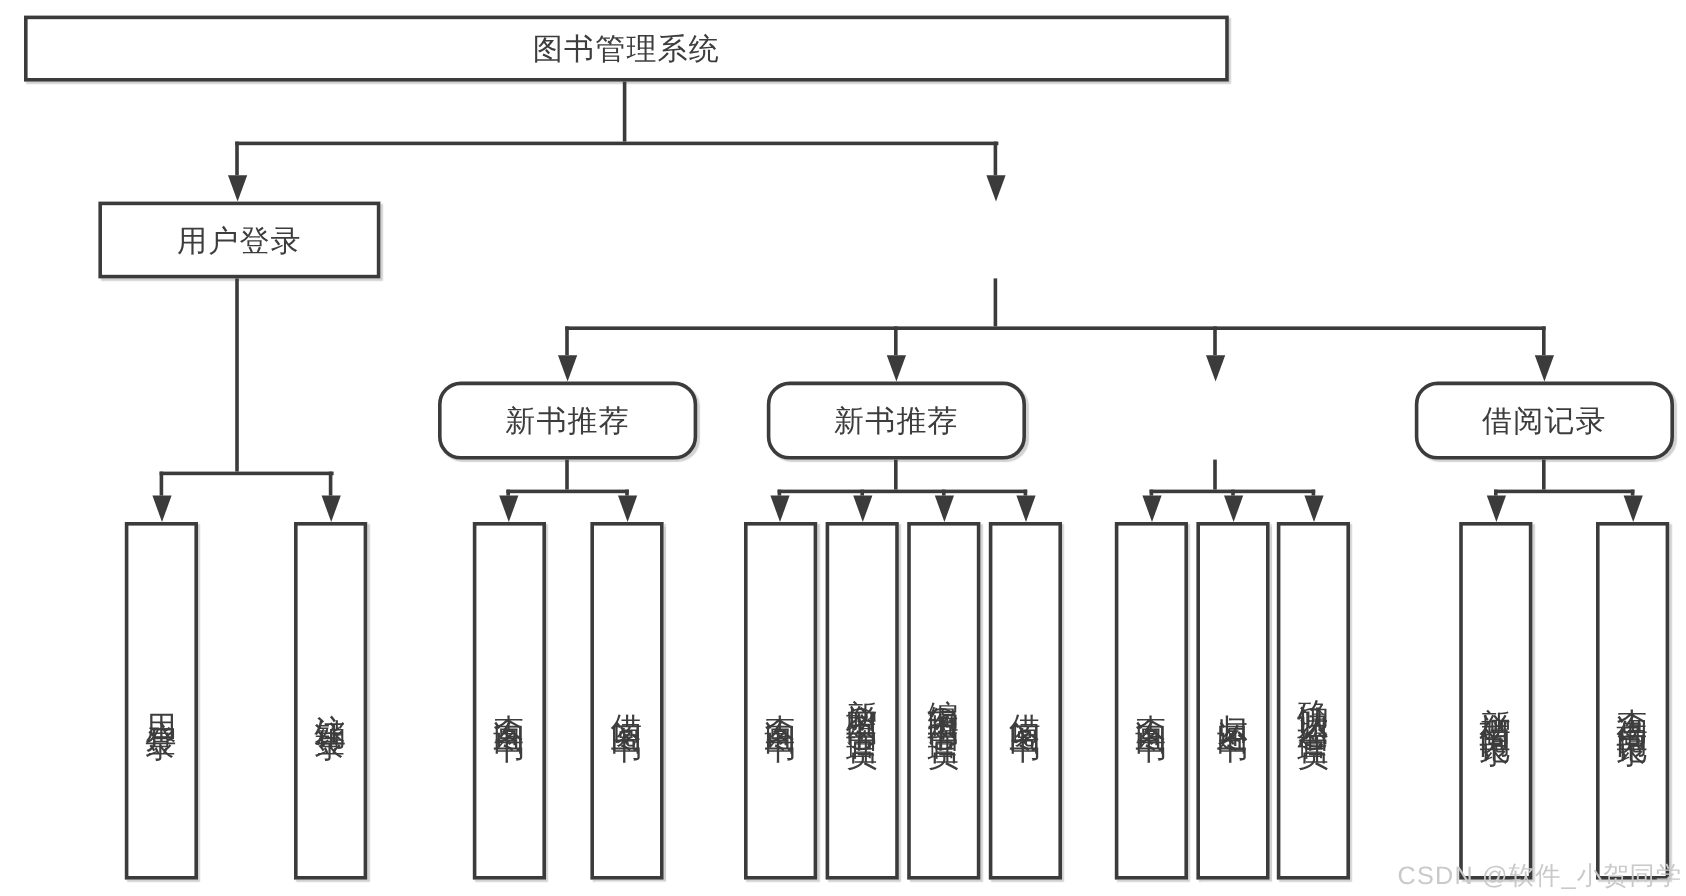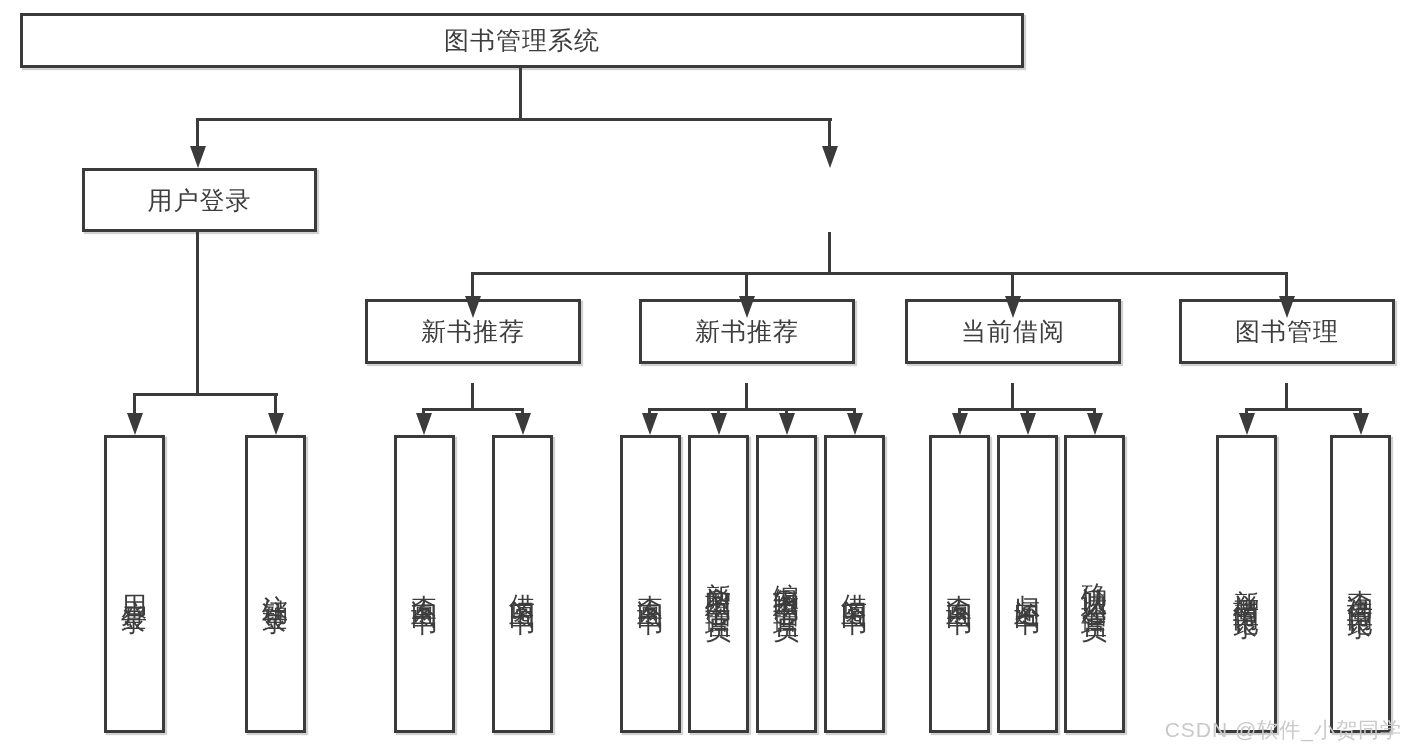--- a/index.html
+++ b/index.html
@@ -23,21 +23,21 @@
     background:#fff;
     border:3px solid var(--line);
     box-shadow:2px 2px 1px rgba(0,0,0,0.18);
     display:flex;align-items:center;justify-content:center;
     font-size:25px;
     letter-spacing:1px;
     white-space:nowrap;
   }
   .root{left:20px;top:13px;width:1004px;height:55px;}
   .l2{top:168px;height:64px;}
-  .l3{top:299px;height:65px;width:216px;}
+  .l3{top:318px;height:65px;width:216px;border-radius:19px;}
   .leaf{top:435px;width:61px;height:298px;}
   .leaf .vtext{
     writing-mode:vertical-rl;
     text-orientation:mixed;
     font-size:26px;
     letter-spacing:5px;
     line-height:1;
   }
   .vline{position:absolute;width:3px;background:var(--line);}
   .hline{position:absolute;height:3px;background:var(--line);}
@@ -69,25 +69,22 @@
   <div class="node l2" style="left:82px;width:235px">
     <span>用户登录</span>
   </div>
 
   <div class="node l3" style="left:365px">
     <span>新书推荐</span>
   </div>
   <div class="node l3" style="left:639px">
     <span>新书推荐</span>
   </div>
-  <div class="node l3" style="left:905px">
-    <span>当前借阅</span>
-  </div>
   <div class="node l3" style="left:1179px">
-    <span>图书管理</span>
+    <span>借阅记录</span>
   </div>
 
   <div class="node leaf" style="left:104px">
       <span class="vtext">用户登录</span>
     </div>
   <div class="node leaf" style="left:245px">
       <span class="vtext">注销登录</span>
     </div>
   <div class="node leaf" style="left:394px">
       <span class="vtext">查询图书</span>

